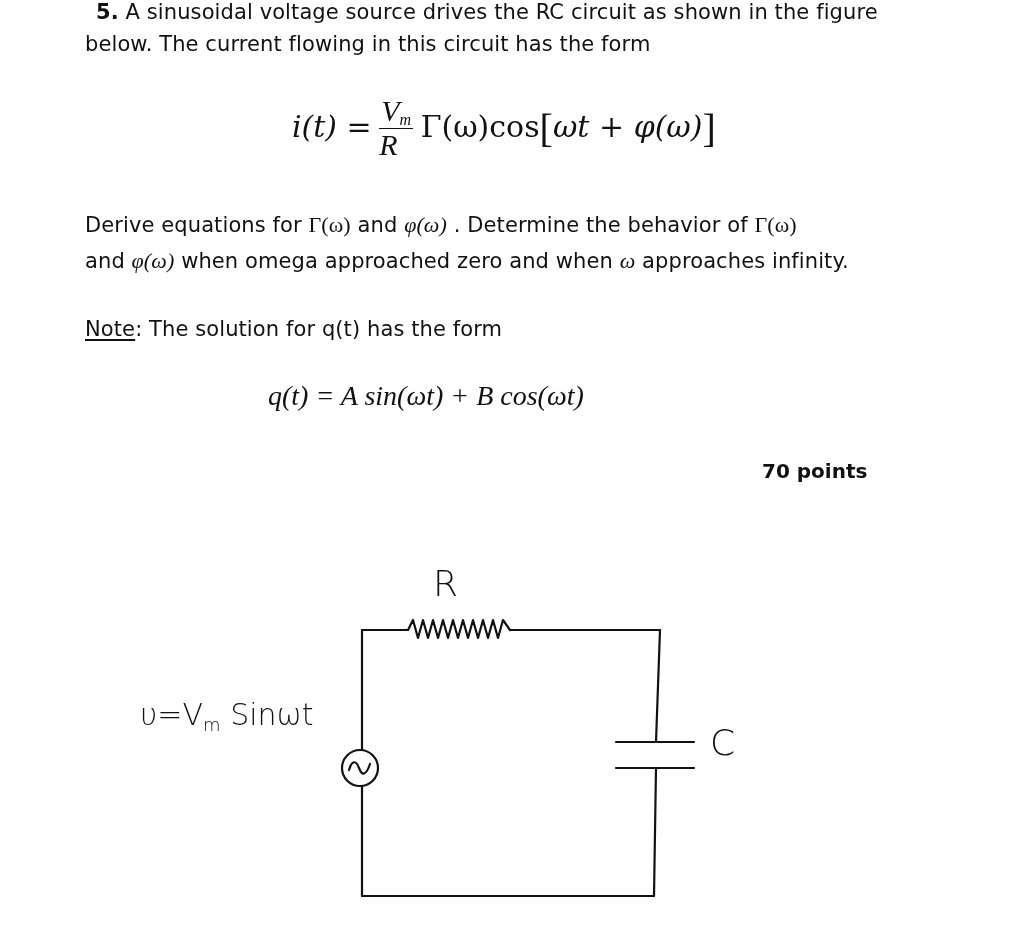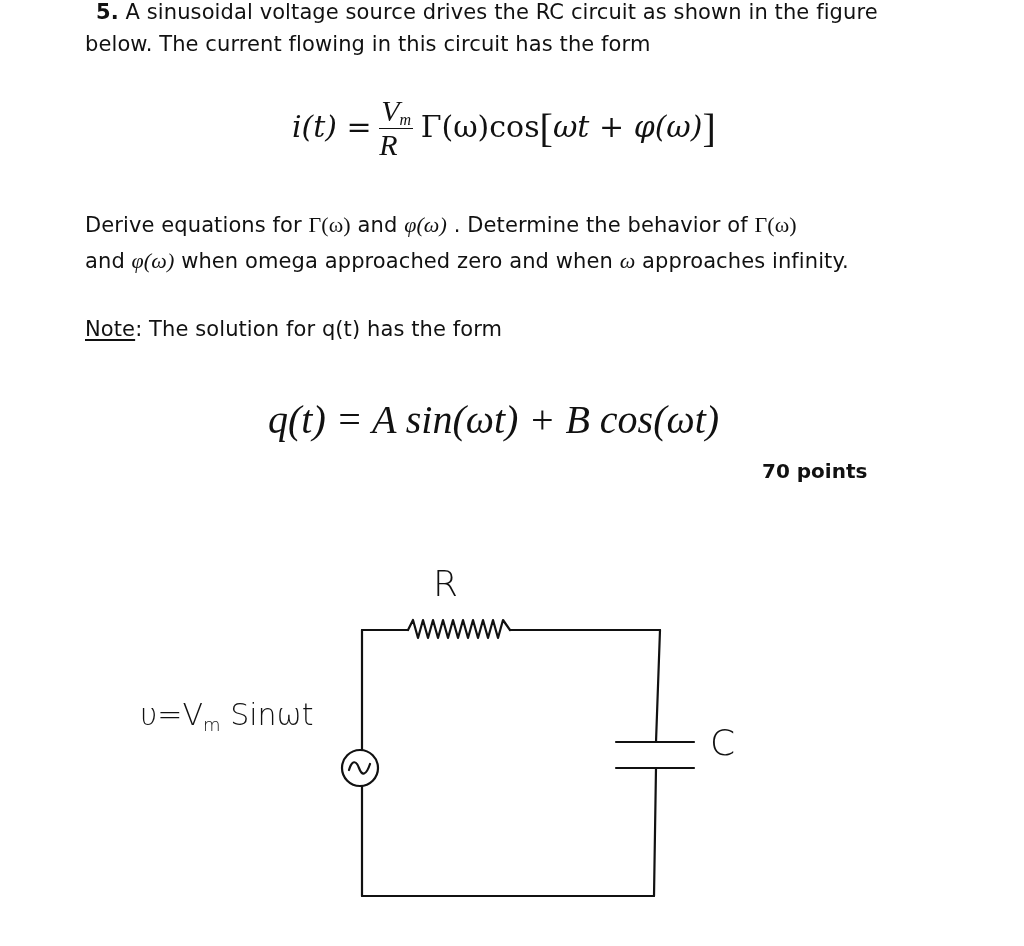--- a/index.html
+++ b/index.html
@@ -3,24 +3,24 @@
 <meta charset="utf-8">
 <style>
   html, body { margin: 0; padding: 0; }
   body {
     width: 1024px; height: 946px; background: #ffffff; position: relative; overflow: hidden;
     font-family: "DejaVu Sans", sans-serif; color: #111;
   }
   .abs { position: absolute; }
   .prob-line { font-size: 21px; white-space: nowrap; letter-spacing: 0.1px; }
   .prob-num { font-weight: bold; }
-  .math { font-family: "DejaVu Serif", serif; font-style: italic; margin-top: 16px; }
+  .math { font-family: "DejaVu Serif", serif; font-style: italic; }
   .mathr { font-family: "DejaVu Serif", serif; font-style: normal; }
   .eq1 { font-family: "Liberation Serif", serif; font-size: 30px; }
-  .eq2 { font-family: "Liberation Serif", serif; font-size: 40px; }
+  .eq2 { font-family: "Liberation Serif", serif; font-size: 28px; }
   .frac { display: inline-block; vertical-align: middle; position: relative; top: -2px; }
   .frac .num { display: block; border-bottom: 1.5px solid #111; padding: 0 2px; line-height: 1.0; font-style: italic; }
   .frac .den { display: block; line-height: 1.05; font-style: italic; }
   .sub { font-size: 16px; vertical-align: -4px; font-style: italic; }
   .big-br { font-size: 40px; vertical-align: -5px; font-style: normal; }
   .inl { font-family: "Liberation Serif", serif; font-size: 22px; }
   .underline { text-decoration: underline; text-underline-offset: 3px; text-align: center; }
   .points { font-size: 20px; font-weight: bold; }
   .hand { font-family: "DejaVu Sans", sans-serif; font-size: 30px; font-weight: 300; }
   svg { position: absolute; left: 0; top: 0; }

